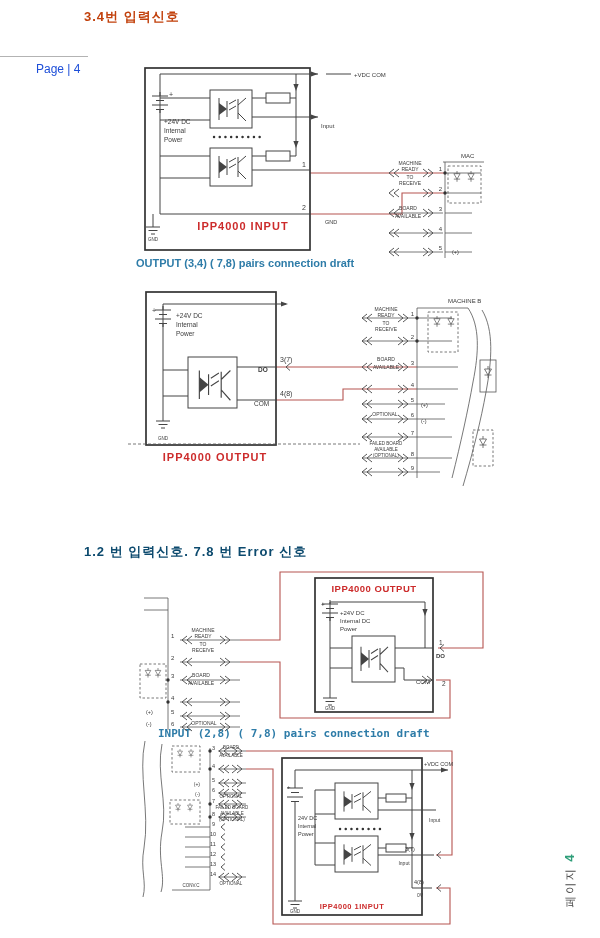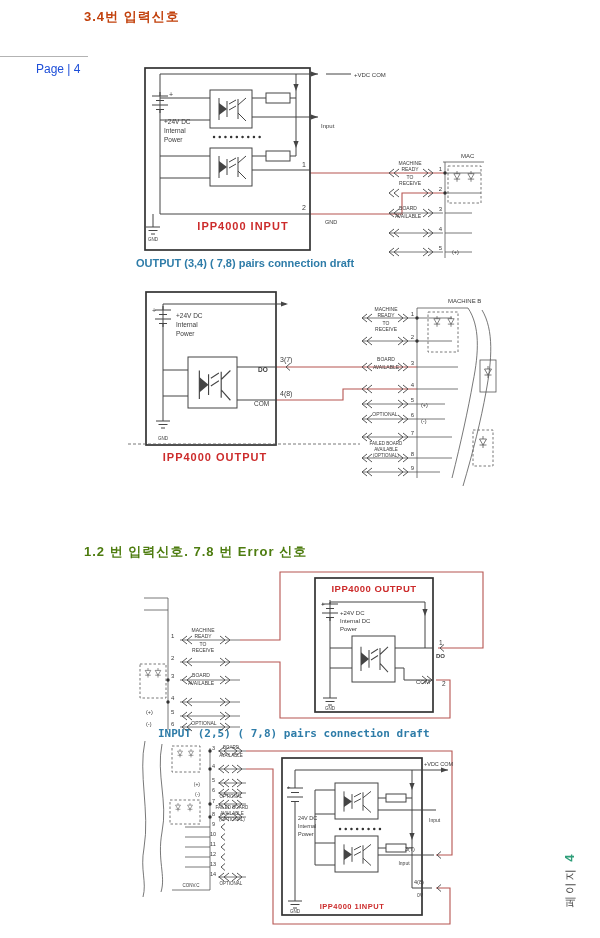--- a/index.html
+++ b/index.html
@@ -2,21 +2,21 @@
 <html><head>
 <meta charset="utf-8">
 <style>
   html,body{margin:0;padding:0;background:#fff;}
   body{width:600px;height:938px;position:relative;overflow:hidden;font-family:"Liberation Sans",sans-serif;}
   .abs{position:absolute;}
   #h1{left:84px;top:8px;font-size:13px;font-weight:600;color:#c2410c;letter-spacing:1px;}
   #divider{left:0;top:56px;width:88px;height:1px;background:#b3b3b3;}
   #pagemark{left:36px;top:62px;font-size:12px;color:#1d4ed8;}
   #caption1{left:136px;top:257px;font-family:Liberation Sans, sans-serif;font-size:11px;font-weight:bold;color:#2e7ca8;}
-  #h2{left:84px;top:543px;font-size:13px;font-weight:600;color:#4d7c0f;letter-spacing:1px;}
+  #h2{left:84px;top:543px;font-size:13px;font-weight:600;color:#0c4a6e;letter-spacing:1px;}
   #caption2{left:158px;top:727px;font-family:"DejaVu Sans Mono",monospace;font-size:11px;font-weight:bold;color:#2e7ca8;}
   #sidepage{left:535px;top:872px;width:70px;text-align:center;transform:rotate(-90deg);transform-origin:center;font-size:11.5px;letter-spacing:2px;color:#4a4a4a;}
   #sidepage .num{color:#2e9e79;font-size:13px;font-weight:bold;}
   svg{position:absolute;left:0;top:0;}
   svg text{font-family:"Liberation Sans",sans-serif;fill:#3a3a3a;}
   .w1{stroke:#454545;stroke-width:1;fill:none;}
   .w16{stroke:#333;stroke-width:1.7;fill:none;}
   .w08{stroke:#555;stroke-width:0.8;fill:none;}
   .red{stroke:#b65450;stroke-width:1.1;fill:none;}
   .dash{stroke:#555;stroke-width:0.8;stroke-dasharray:3 2;fill:none;}
@@ -32,21 +32,21 @@
   .ttl4{font-size:7.5px;font-weight:bold;letter-spacing:.5px;fill:#cc2b2b;}
 </style>
 </head>
 <body>
 
 <div id="h1" class="abs">3.4번  입력신호</div>
 <div id="divider" class="abs"></div>
 <div id="pagemark" class="abs">Page | 4</div>
 <div id="caption1" class="abs">OUTPUT (3,4) ( 7,8) pairs connection draft</div>
 <div id="h2" class="abs">1.2 번 입력신호. 7.8 번  Error 신호</div>
-<div id="caption2" class="abs">INPUT (2,5) ( 7,8) pairs connection draft</div>
+<div id="caption2" class="abs">INPUT (2,8) ( 7,8) pairs connection draft</div>
 <div id="sidepage" class="abs"><span>페이지</span> <span class="num">4</span></div>
 
 <svg width="600" height="938" viewBox="0 0 600 938">
 <defs>
   <g id="batt">
         <path d="M0,0 V4 M-8,4 H8 M-4,8.5 H4 M-8,13 H8 M-4,17.5 H4 M0,17.5 V21"></path>
       </g>
   <g id="gndg">
         <path d="M0,0 V3 M-7,3 H7 M-4.5,6.5 H4.5 M-2,10 H2"></path>
       </g>

